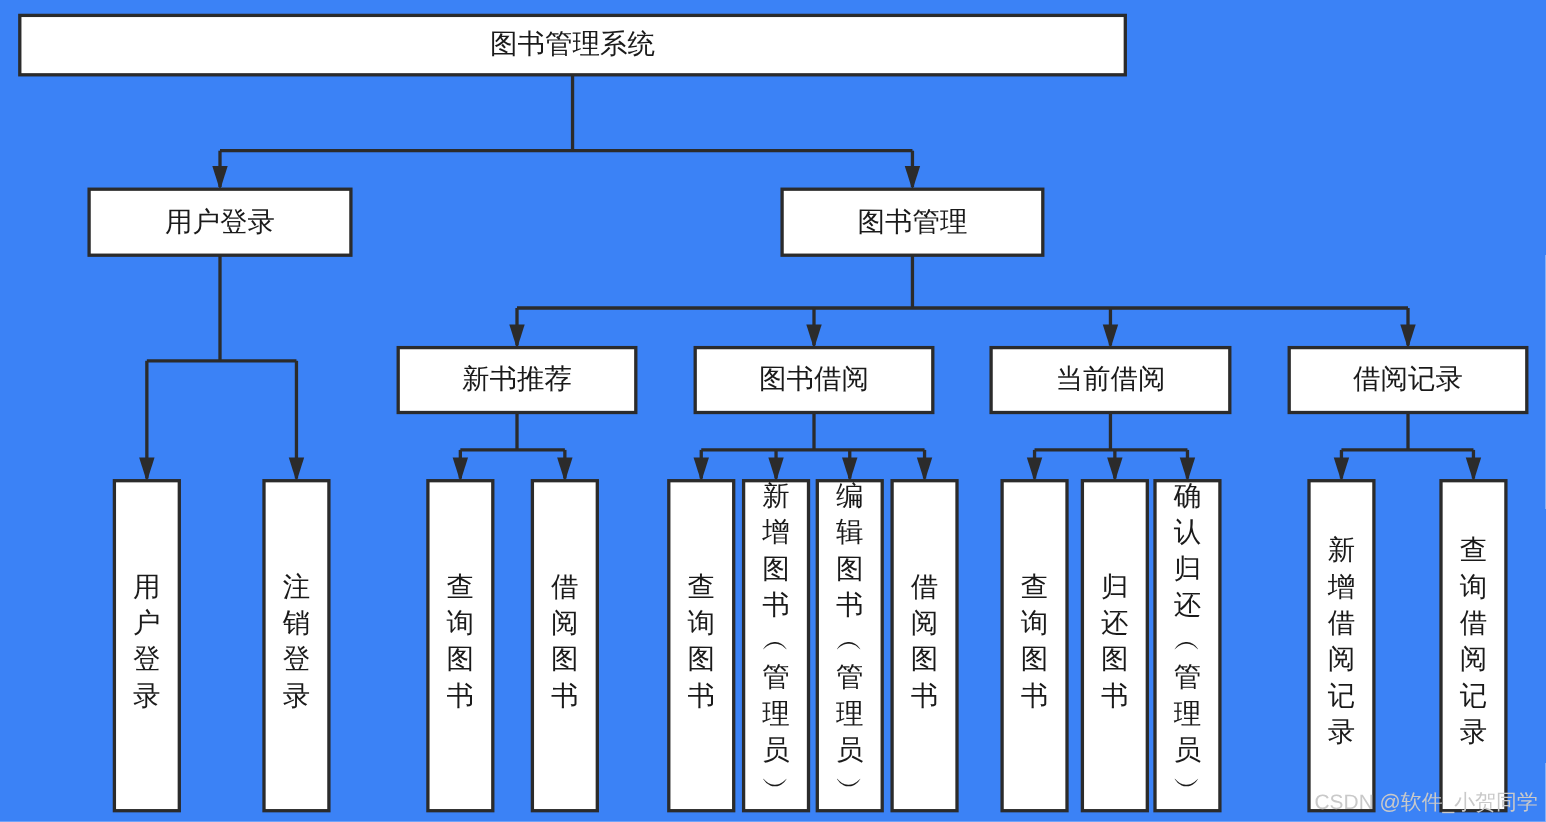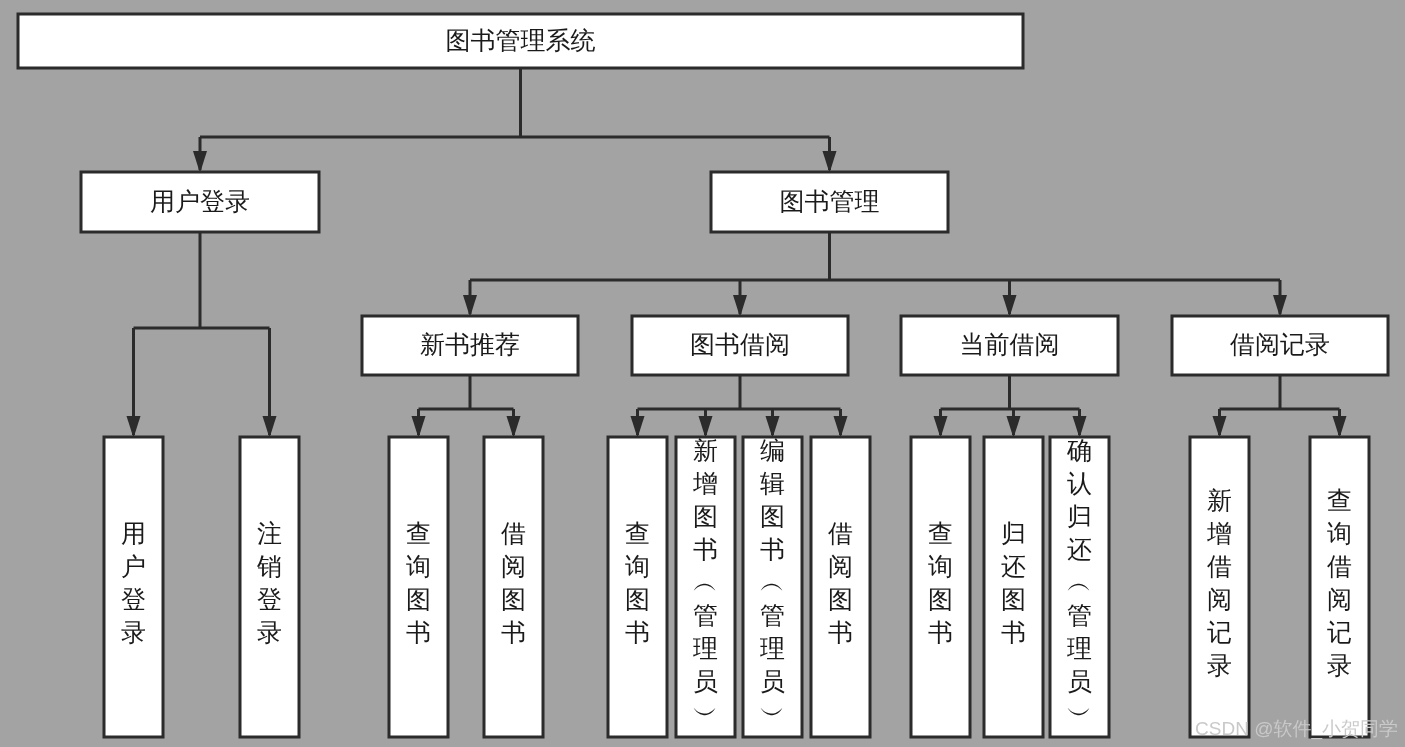--- a/index.html
+++ b/index.html
@@ -11,21 +11,21 @@
     width: 1405px;
     height: 747px;
     font-family: "Liberation Sans", "DejaVu Sans", sans-serif;
     overflow: hidden;
     position: relative;
   }
   #diagram-root {
     position: relative;
     width: 1405px;
     height: 747px;
-    background: #a3a3a3;
+    background: #3b82f6;
     text-decoration: underline;
   }
   svg.diagram-canvas {
     position: absolute;
     left: 0;
     top: 0;
     width: 1405px;
     height: 747px;
     display: block;
   }

